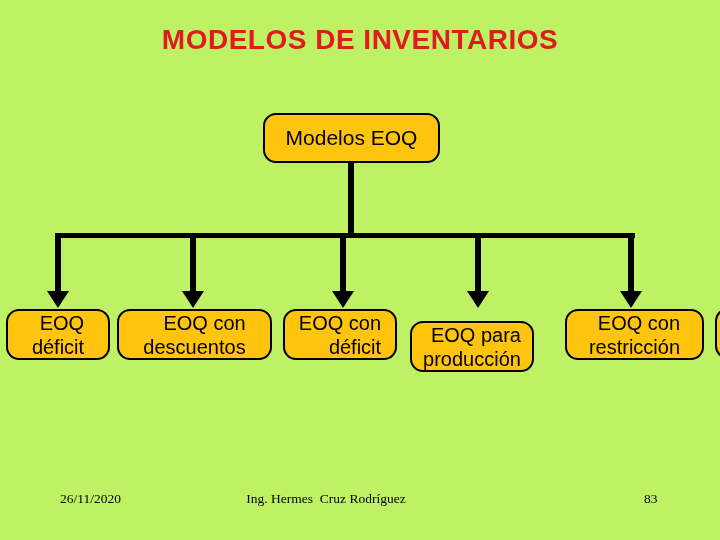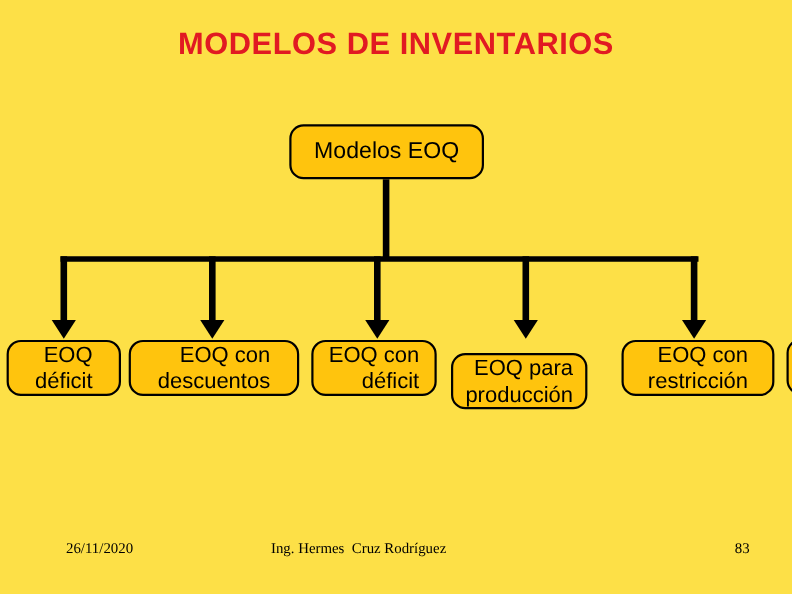--- a/index.html
+++ b/index.html
@@ -1,20 +1,20 @@
 <!DOCTYPE html>
 <html style="--title-red: #E11A22; --node-fill: #FFC40D; --node-border: #000000; --connector: #000000;"><head>
 <meta charset="utf-8">
 <style>
   html, body { margin: 0; padding: 0; background: #ffffff; }
   .slide {
     position: relative;
     width: 720px;
     height: 540px;
-    background: #fde047;
+    background: #bef264;
     overflow: hidden;
     font-family: "Liberation Sans", sans-serif;
   }
   .title {
     position: absolute;
     top: 24px;
     left: 0;
     width: 720px;
     margin: 0;
     text-align: center;
@@ -60,21 +60,21 @@
   .footer-text {
     position: absolute;
     top: 491px;
     font-family: "Liberation Serif", serif;
     font-size: 13.5px;
     color: #000000;
     white-space: pre;
   }
   .footer-date { left: 60px; }
   .footer-author { left: 0; width: 652px; text-align: center; }
-  .footer-page { left: 644px; margin-left: 24px; }
+  .footer-page { left: 644px; }
 </style>
 </head>
 <body>
 
 <div class="slide">
 
   <h1 class="title">MODELOS DE INVENTARIOS</h1>
 
   <div class="node root">
     <span>Modelos EOQ</span>

